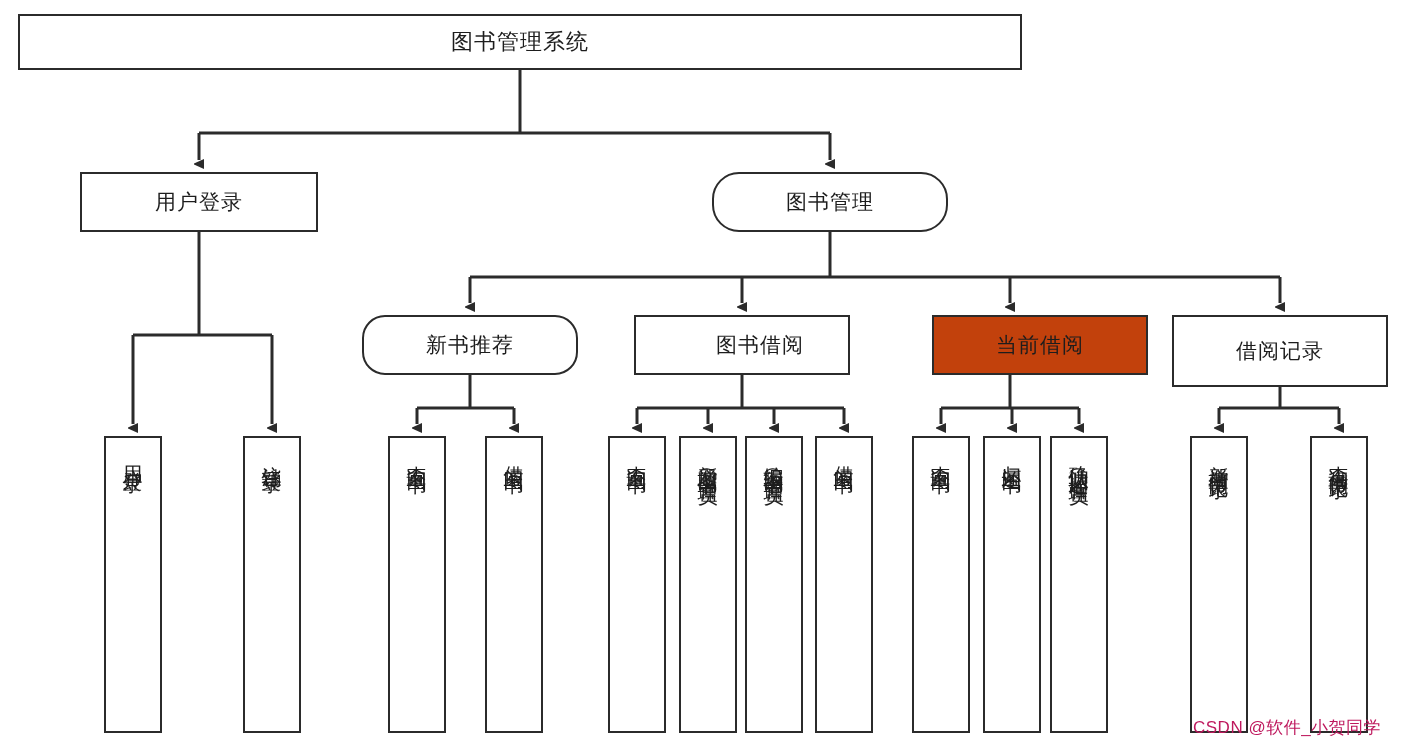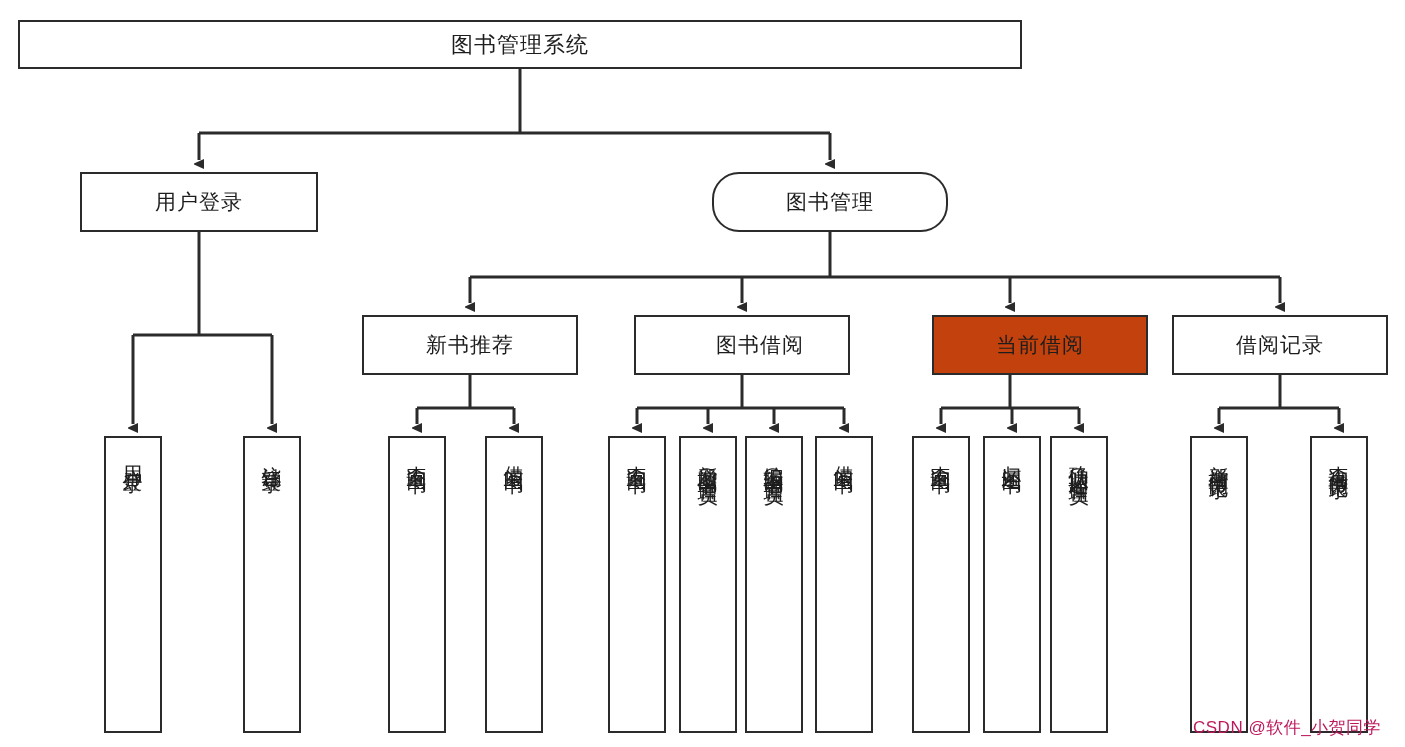--- a/index.html
+++ b/index.html
@@ -111,39 +111,39 @@
         <path d="M1012,408 L1012,424" marker-end="url(#arrow)"></path>
         <path d="M1079,408 L1079,424" marker-end="url(#arrow)"></path>
         <path d="M1280,375 L1280,408"></path>
         <path d="M1219,408 L1339,408"></path>
         <path d="M1219,408 L1219,424" marker-end="url(#arrow)"></path>
         <path d="M1339,408 L1339,424" marker-end="url(#arrow)"></path>
       </g>
   </svg>
 
   <div id="nodes-layer">
-      <div class="node horiz title" style="left: 18px; top: 14px; width: 1004px; height: 49px; border-color: rgb(43, 43, 43); background: rgb(255, 255, 255); margin-top: 6px;">
+      <div class="node horiz title" style="left: 18px; top: 14px; width: 1004px; height: 56px; border-color: rgb(43, 43, 43); background: rgb(255, 255, 255);">
         <span class="label">图书管理系统</span>
       </div>
       <div class="node horiz" style="left: 80px; top: 172px; width: 238px; height: 60px; border-color: rgb(43, 43, 43); background: rgb(255, 255, 255);">
         <span class="label">用户登录</span>
       </div>
       <div class="node horiz" style="left: 712px; top: 172px; width: 236px; height: 60px; border-color: rgb(43, 43, 43); background: rgb(255, 255, 255); border-radius: 27px;">
         <span class="label">图书管理</span>
       </div>
-      <div class="node horiz" style="left: 362px; top: 315px; width: 216px; height: 60px; border-color: rgb(43, 43, 43); background: rgb(255, 255, 255);">
+      <div class="node horiz" style="left: 362px; top: 315px; width: 216px; height: 60px; border-color: rgb(43, 43, 43); background: rgb(255, 255, 255); border-radius: 23px;">
         <span class="label">新书推荐</span>
       </div>
       <div class="node horiz" style="left: 634px; top: 315px; width: 216px; height: 60px; border-color: rgb(43, 43, 43); background: rgb(255, 255, 255); padding-left: 36px;">
         <span class="label">图书借阅</span>
       </div>
       <div class="node horiz" style="left: 932px; top: 315px; width: 216px; height: 60px; border-color: rgb(43, 43, 43); background: #c2410c;">
         <span class="label">当前借阅</span>
       </div>
-      <div class="node horiz" style="left: 1172px; top: 315px; width: 216px; height: 60px; border-color: rgb(43, 43, 43); background: rgb(255, 255, 255);">
+      <div class="node horiz" style="left: 1172px; top: 315px; width: 216px; height: 72px; border-color: rgb(43, 43, 43); background: rgb(255, 255, 255);">
         <span class="label">借阅记录</span>
       </div>
       <div class="node vert" style="left: 104px; top: 436px; width: 58px; height: 297px; border-color: rgb(43, 43, 43); background: rgb(255, 255, 255);">
         <span class="label">用户登录</span>
       </div>
       <div class="node vert" style="left: 243px; top: 436px; width: 58px; height: 297px; border-color: rgb(43, 43, 43); background: rgb(255, 255, 255);">
         <span class="label">注销登录</span>
       </div>
       <div class="node vert" style="left: 388px; top: 436px; width: 58px; height: 297px; border-color: rgb(43, 43, 43); background: rgb(255, 255, 255);">
         <span class="label">查询图书</span>

